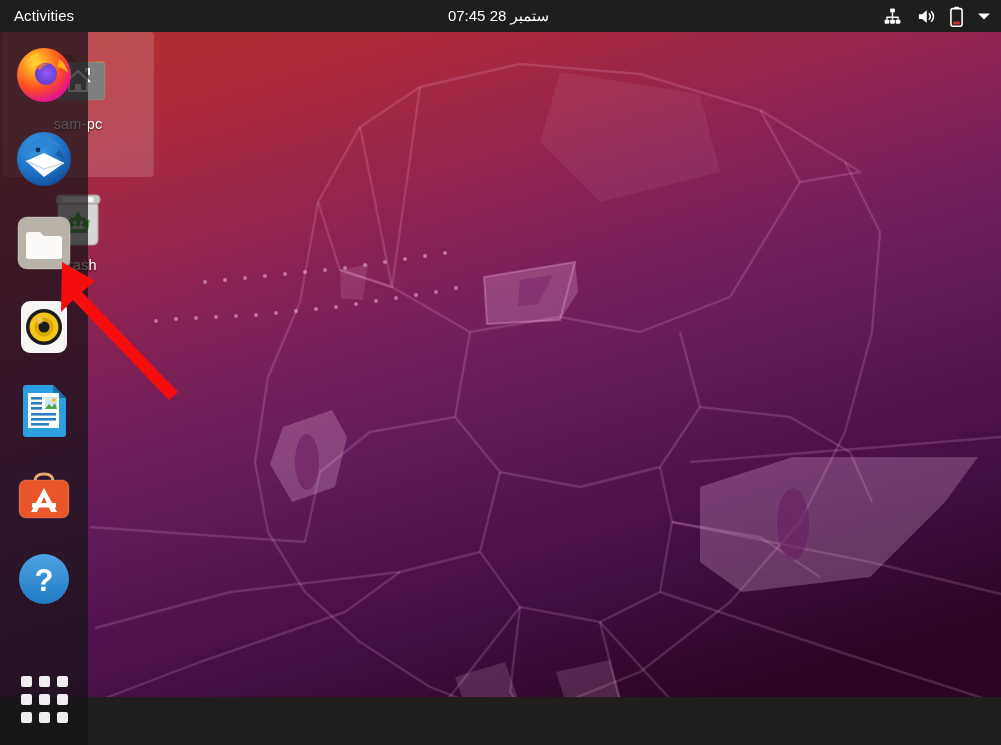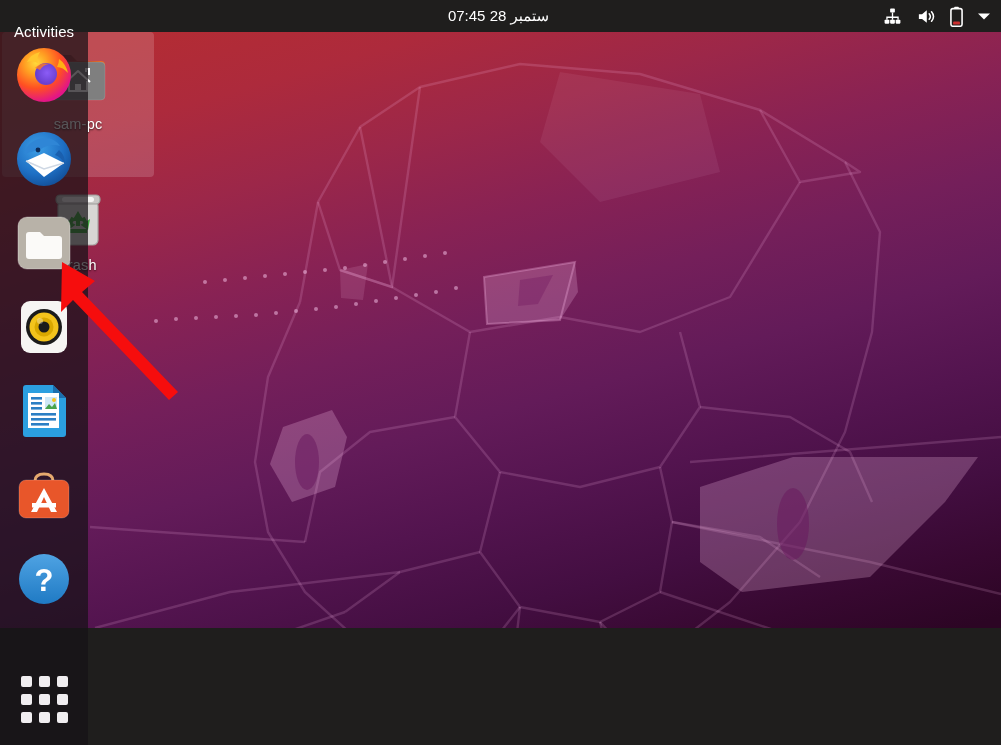--- a/index.html
+++ b/index.html
@@ -5,21 +5,21 @@
   * { margin:0; padding:0; box-sizing:border-box; }
   html,body { width:1001px; height:745px; overflow:hidden; }
   body {
     font-family:"Liberation Sans", sans-serif;
     background:#1f1e1d;
     position:relative;
   }
 
   
   #desktop {
-    position:absolute; left:0; top:32px; width:1001px; height:596px;
+    position:absolute; left:0; top:32px; width:1001px; height:665px;
     background:linear-gradient(170deg,
       #b32c34 0%,
       #ab2a3d 9%,
       #9c2749 20%,
       #8a2353 31%,
       #77205a 43%,
       #661c5a 55%,
       #571552 67%,
       #4a0f46 78%,
       #3d0a39 88%,
@@ -28,21 +28,21 @@
   }
   #wallpaper-art { position:absolute; left:0; top:0; width:1001px; height:713px; }
 
   
   #topbar {
     position:absolute; left:0; top:0; width:1001px; height:32px;
     background:#1f1e1d; color:#f2f1f0; z-index:60;
     display:flex; align-items:center;
   }
   #activities {
-    font-size:15px; color:#ffffff; padding:16px 14px; height:32px;
+    font-size:15px; color:#ffffff; padding:0 14px; height:32px;
     line-height:32px; cursor:pointer; letter-spacing:.1px;
   }
   #clock-area {
     position:absolute; left:0; right:4px; top:0; height:32px;
     display:flex; align-items:center; justify-content:center;
     pointer-events:none;
   }
   #clock {
     font-size:15px; color:#ffffff; pointer-events:auto; cursor:pointer;
     direction:rtl; letter-spacing:.2px;

